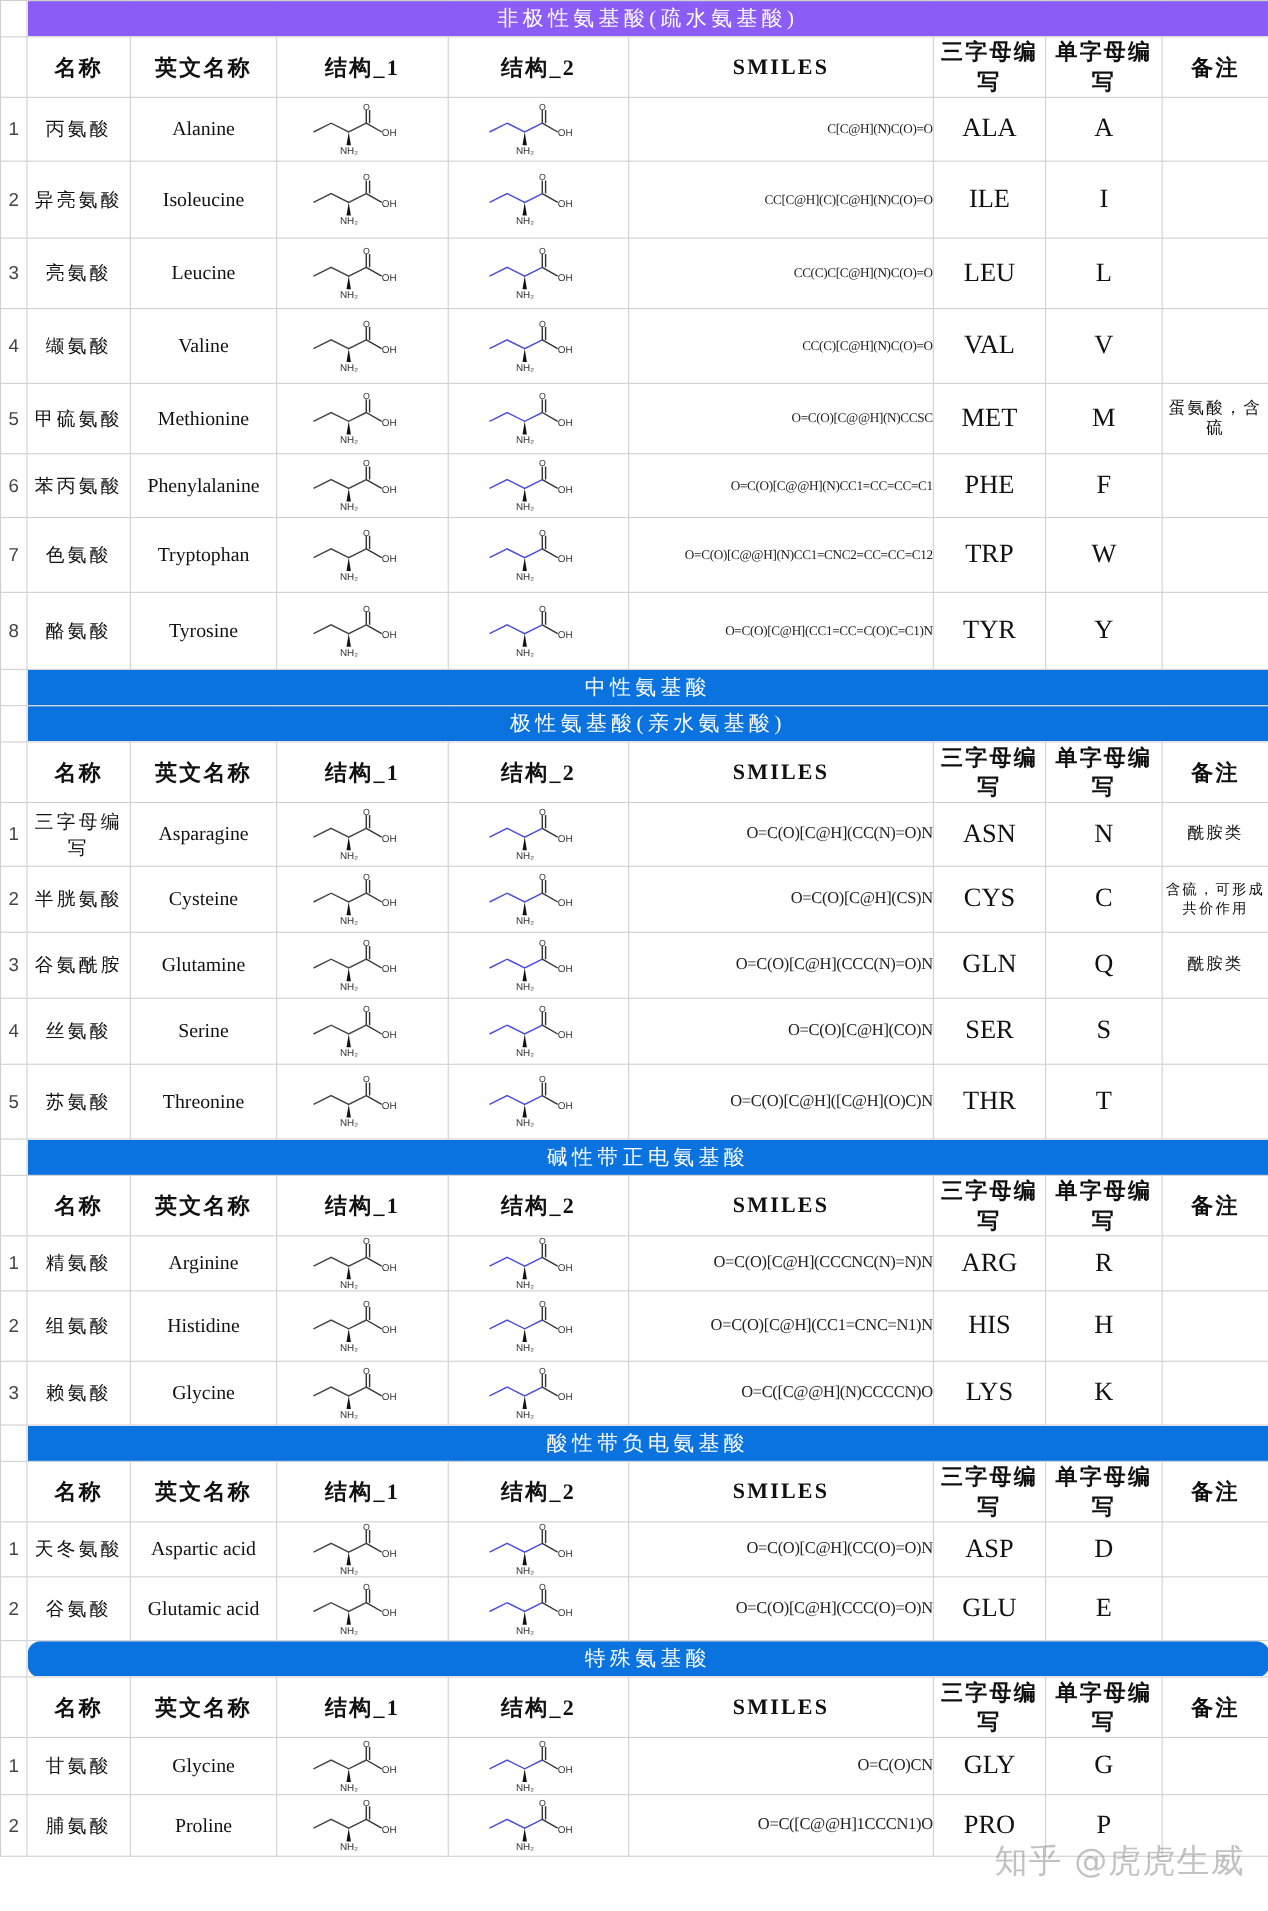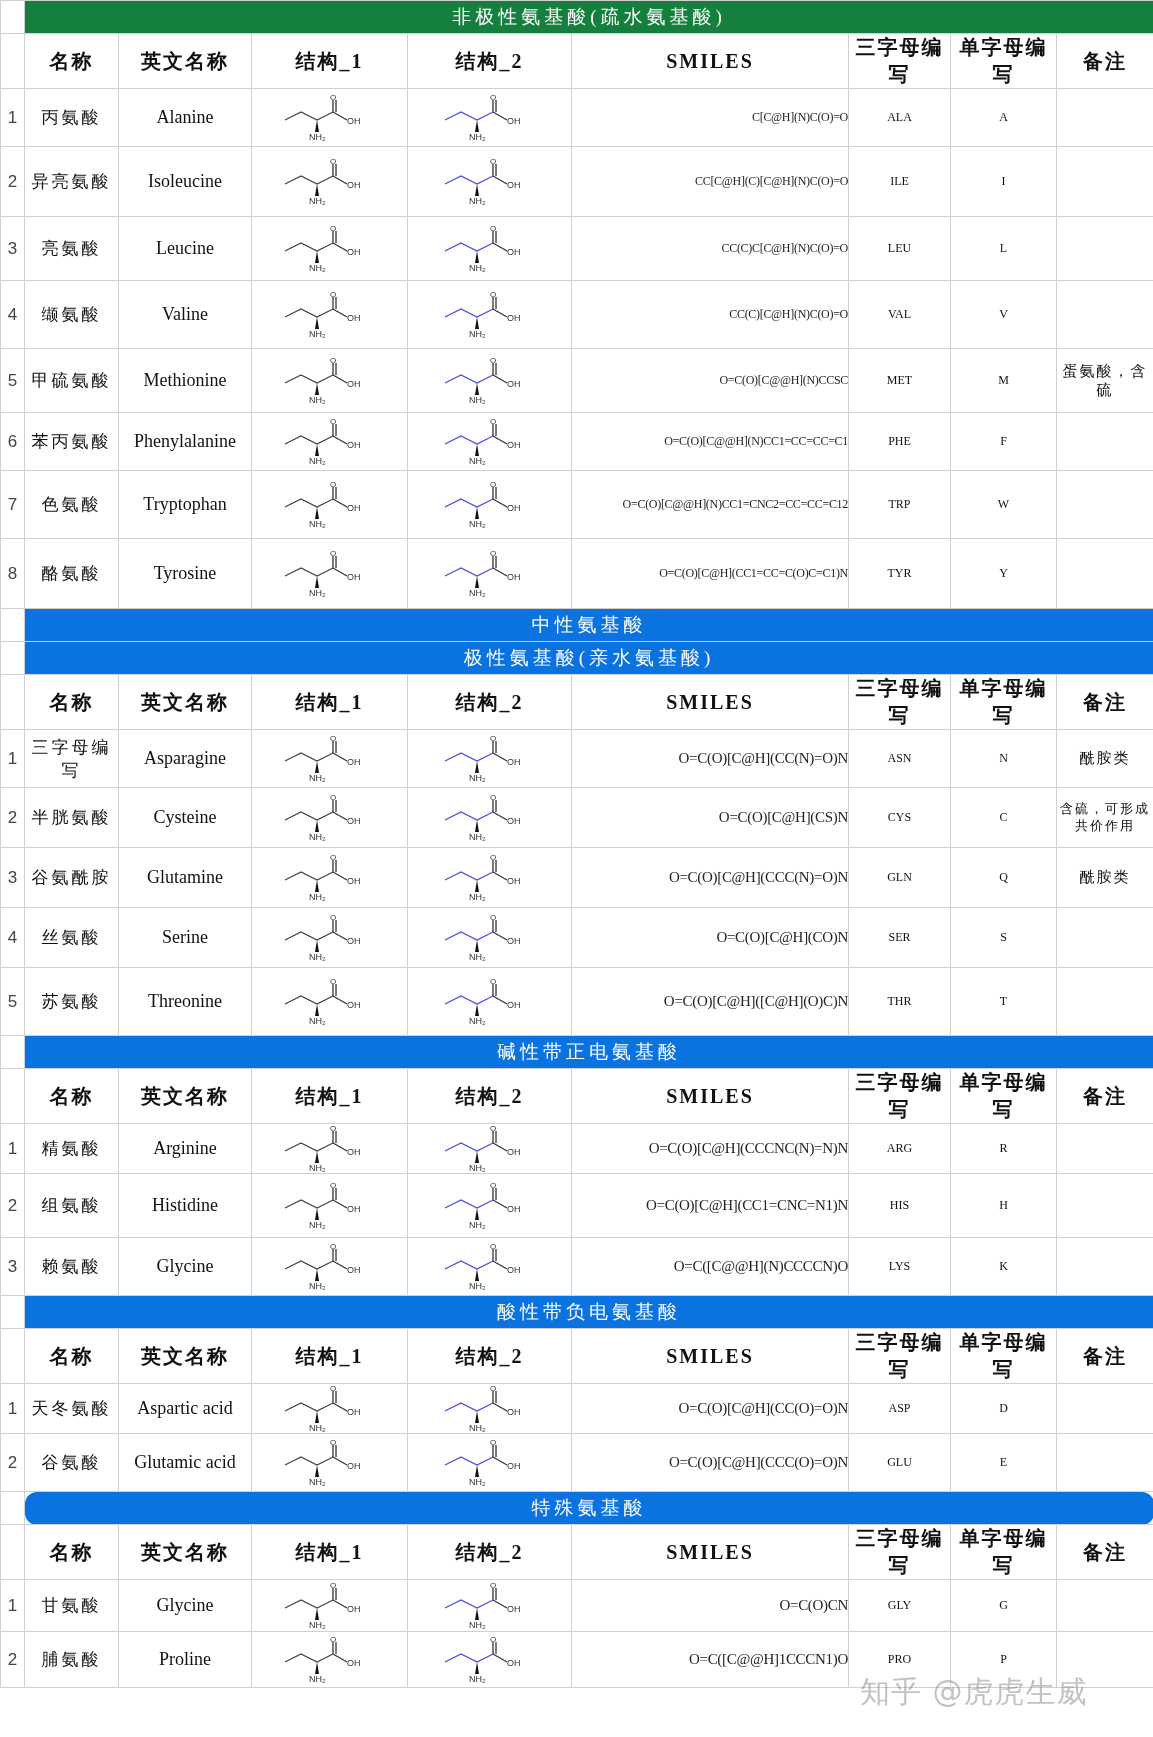--- a/index.html
+++ b/index.html
@@ -3,35 +3,35 @@
 <meta charset="utf-8">
 <style>
   html, body { margin:0; padding:0; background:#ffffff; }
   body { width:1153px; height:1737px; overflow:hidden; font-family:"Liberation Serif","DejaVu Serif",serif; color:#111; }
   table { border-collapse:collapse; table-layout:fixed; width:1153px; }
   td { border:1px solid #d0d0d0; padding:0; text-align:center; vertical-align:middle; overflow:hidden; }
   col.c0{width:24px} col.c1{width:94px} col.c2{width:133px} col.c3{width:156px} col.c4{width:164px}
   col.c5{width:277px} col.c6{width:102px} col.c7{width:106px} col.c8{width:97px}
   .idx { font-family:"Liberation Sans","DejaVu Sans",sans-serif; font-size:17px; color:#444; }
   .title-bar { background:#00008b; color:#fff; font-size:24px; letter-spacing:2px; height:44px; }
-  .sec-bar { background:#15803d; color:#fff; font-size:19px; letter-spacing:4px; }
+  .sec-bar { background:#8b5cf6; color:#fff; font-size:19px; letter-spacing:4px; }
   .sec-bar2 { background:#0a73e0; color:#fff; font-size:19px; letter-spacing:4px; }
   .hdr td { font-weight:bold; font-size:20px; height:34px; letter-spacing:2px; }
   .cn { font-size:17px; letter-spacing:3px; }
   .en { font-size:18px; }
   .smiles { font-size:12px; letter-spacing:-0.3px; color:#222;text-align:right; }
   .smiles.lg { font-size:15px; }
-  .code { font-size:12px; }
+  .code { font-size:24px; }
   .note { font-size:15px; letter-spacing:2px; line-height:1.25; }
   .note.sm { font-size:13px;text-align:center; }
   .struct { font-family:"Liberation Sans","DejaVu Sans",sans-serif; font-size:10px; position:relative; }
   .struct svg { display:block; margin:0 auto; }
   .s1 { color:#333; }
   .s2 { color:#4a4adf; }
-  .watermark { position:absolute; left:860px; top:1672px; font-family:"DejaVu Sans",sans-serif; font-size:30px; color:rgba(120,120,120,0.45); letter-spacing:1px; pointer-events:none; }
+  .watermark { position:absolute; left:904px; top:1672px; font-family:"DejaVu Sans",sans-serif; font-size:30px; color:rgba(120,120,120,0.45); letter-spacing:1px; pointer-events:none; }
 </style>
 </head>
 <body>
 
 <table>
   <colgroup>
     <col class="c0">
       <col class="c1">
       <col class="c2">
       <col class="c3">

